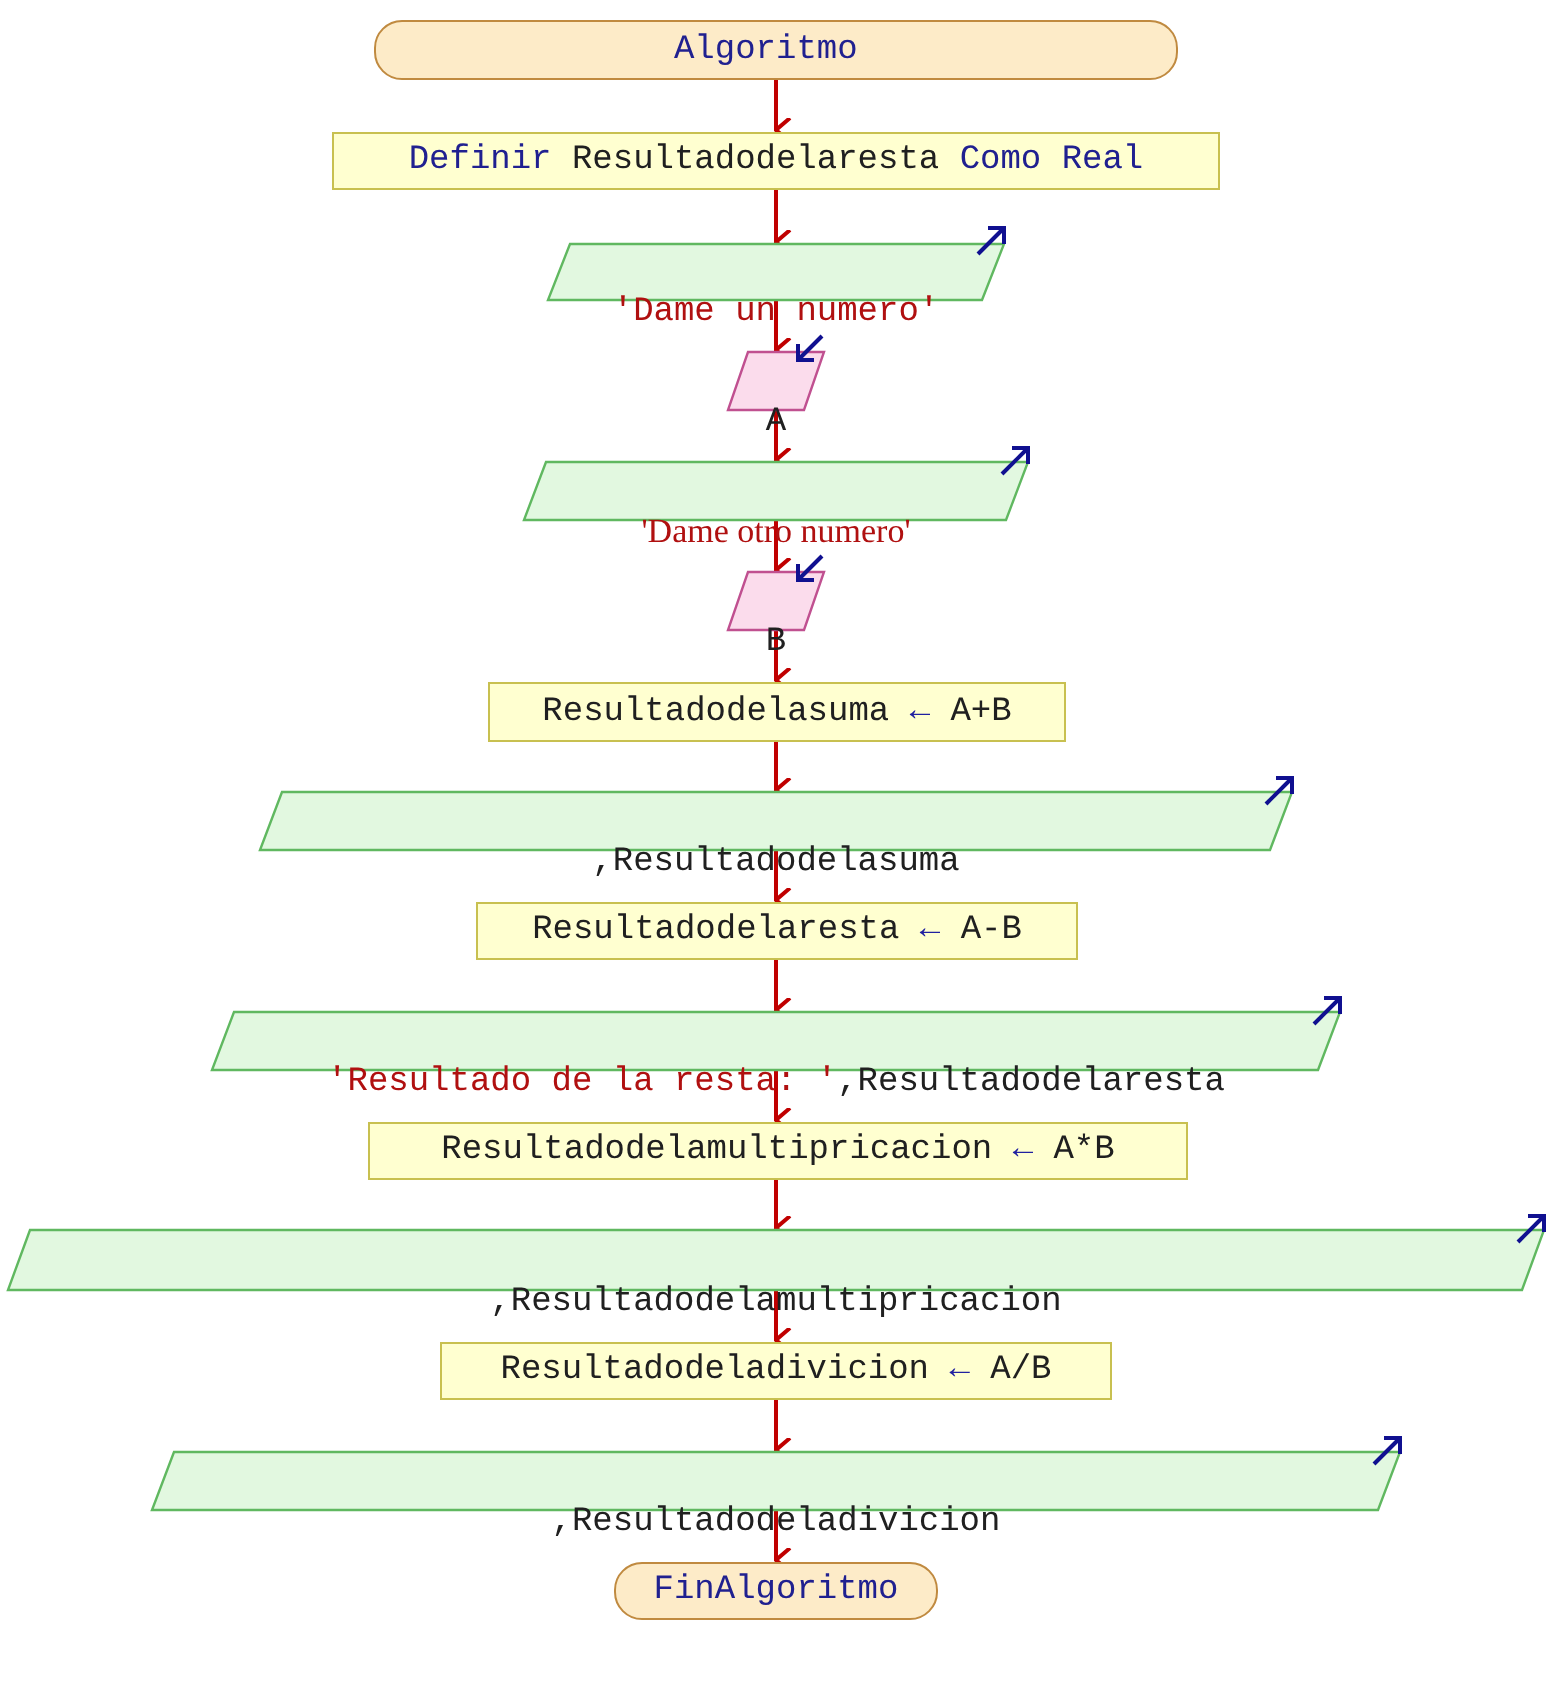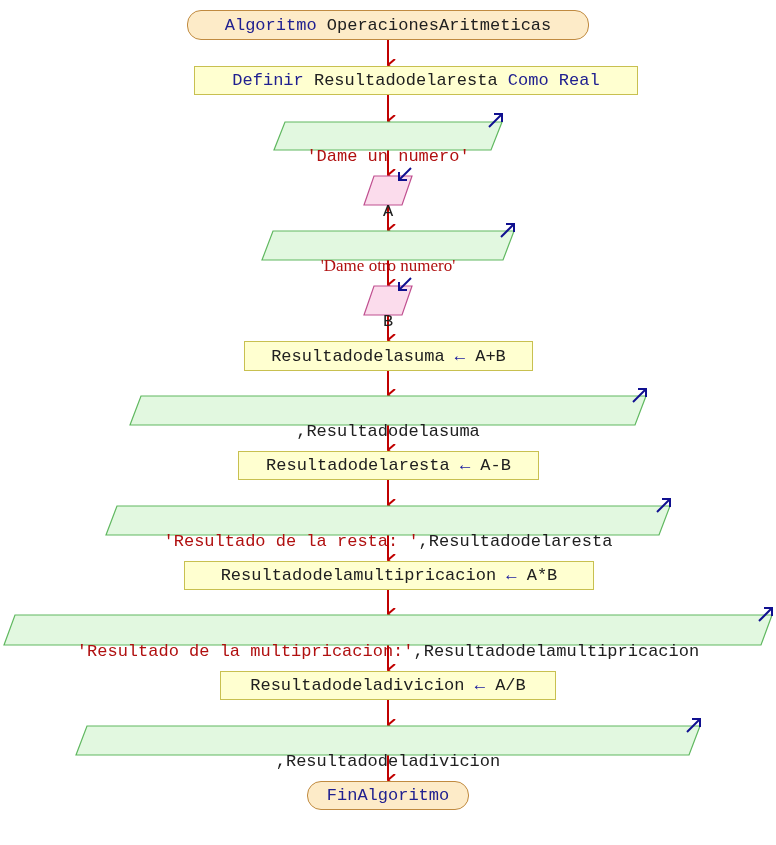--- a/index.html
+++ b/index.html
@@ -39,24 +39,24 @@
     <line x1="388" y1="480" x2="388" y2="505" marker-end="url(#ah)"></line>
     <line x1="388" y1="535" x2="388" y2="560" marker-end="url(#ah)"></line>
     <line x1="388" y1="590" x2="388" y2="614" marker-end="url(#ah)"></line>
     <line x1="388" y1="645" x2="388" y2="670" marker-end="url(#ah)"></line>
     <line x1="388" y1="700" x2="388" y2="725" marker-end="url(#ah)"></line>
     <line x1="388" y1="755" x2="388" y2="780" marker-end="url(#ah)"></line>
   </g>
 </svg>
 
 <div class="node terminal" style="left:187px;top:10px;width:402px;height:30px;">
-  <span class="kw">Algoritmo</span><span> </span><span class="id">OperacionesAritmeticas</span>
+  <span class="kw">Algoritmo</span><span> </span>
 </div>
 
-<div class="node process" style="left:166px;top:66px;width:444px;height:29px;margin-left:28px;">
+<div class="node process" style="left:166px;top:66px;width:444px;height:29px;">
   <span class="kw">Definir</span><span> </span><span class="id">Resultadodelaresta</span><span> </span><span class="kw">Como</span><span> </span><span class="kw">Real</span>
 </div>
 
 <div class="para" style="left:274px;top:122px;width:228px;height:28px;">
   <svg width="228" height="28">
       <polygon points="11,0 228,0 217,28 0,28" fill="#e2f8e0" stroke="#60b860" stroke-width="1.2"></polygon>
     </svg>
   <div class="label"><span class="str">'Dame un numero'</span></div>
 </div>
 <svg class="io-icon" style="left:487px;top:111px;" width="18" height="18">
@@ -140,21 +140,21 @@
   </svg>
 
 <div class="node process" style="left:184px;top:561px;width:410px;height:29px;">
   <span class="id">Resultadodelamultipricacion</span><span> </span><span class="arrow-op">←</span><span> </span><span class="id">A*B</span>
 </div>
 
 <div class="para" style="left:4px;top:615px;width:768px;height:30px;">
   <svg width="768" height="30">
       <polygon points="11,0 768,0 757,30 0,30" fill="#e2f8e0" stroke="#60b860" stroke-width="1.2"></polygon>
     </svg>
-  <div class="label"><span class="str">'Resultado de la multipricacion:'</span><span class="id">,</span><span class="id">Resultadodelamultipricacion</span></div>
+  <div class="label"><span class="id">,</span><span class="id">Resultadodelamultipricacion</span></div>
 </div>
 <svg class="io-icon" style="left:757px;top:605px;" width="18" height="18">
     <g stroke="#101090" stroke-width="2" fill="none">
       <line x1="2" y1="16" x2="15" y2="3"></line>
       <polyline points="7,3 15,3 15,11"></polyline>
     </g>
   </svg>
 
 <div class="node process" style="left:220px;top:671px;width:336px;height:29px;">
   <span class="id">Resultadodeladivicion</span><span> </span><span class="arrow-op">←</span><span> </span><span class="id">A/B</span>

